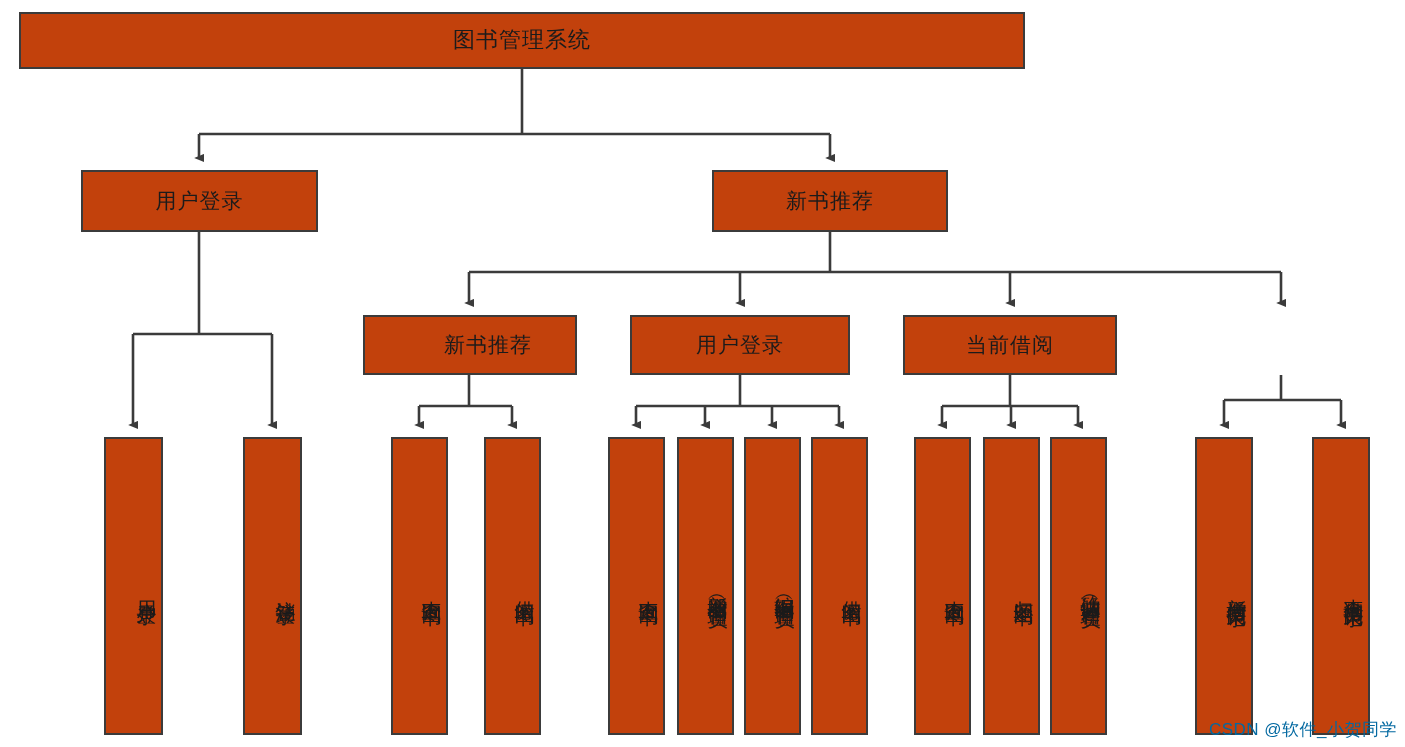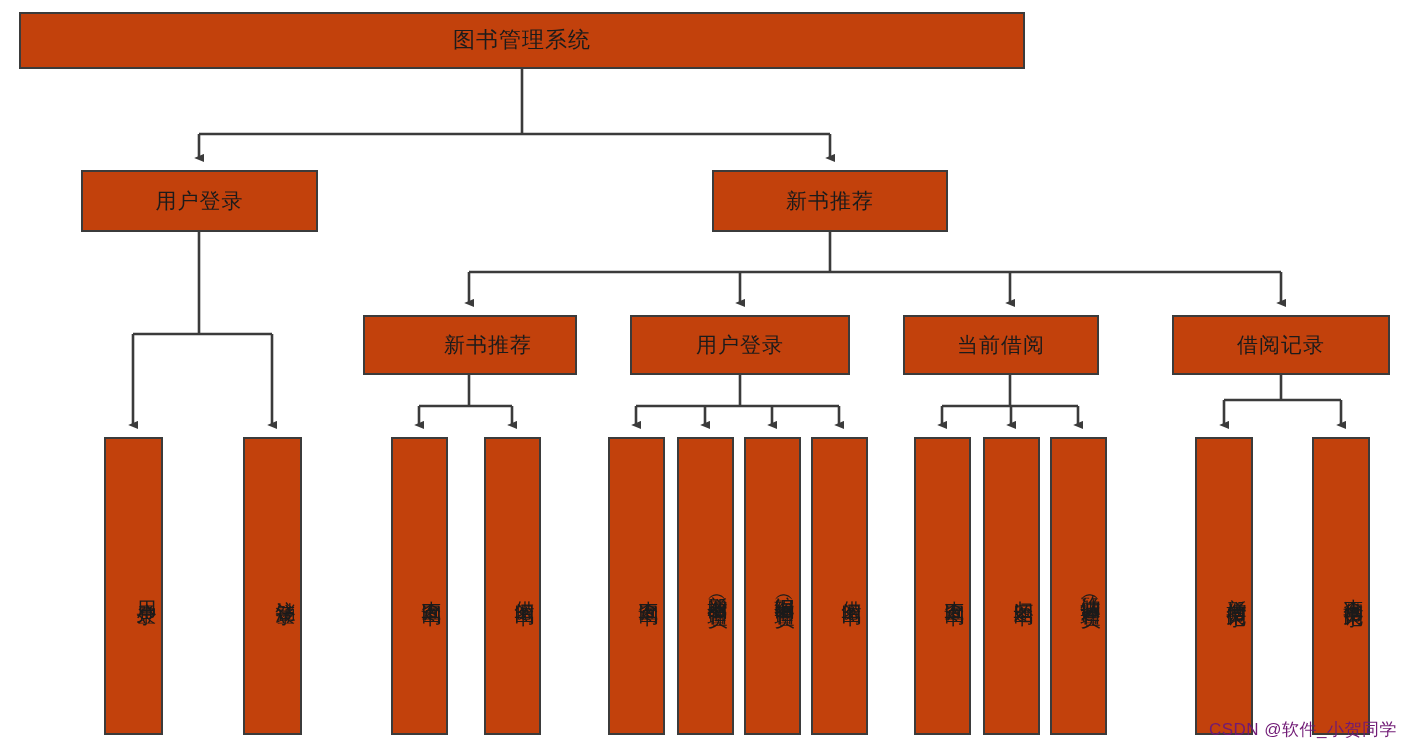--- a/index.html
+++ b/index.html
@@ -56,21 +56,21 @@
   .node.vertical .vlabel {
     writing-mode: vertical-rl;
     text-orientation: upright;
     white-space: nowrap;
   }
   .watermark {
     position: absolute;
     right: 8px;
     bottom: 6px;
     font-size: 17px;
-    color: #701a75;
+    color: #0369a1;
     letter-spacing: 0.5px;
     white-space: nowrap;
     z-index: 3;
   }
 </style>
 </head>
 <body>
 
 <div id="canvas">
 
@@ -125,22 +125,21 @@
     </g>
   </svg>
 
   <div class="node horizontal root" style="left:19px; top:12px; width:1006px; height:57px;">图书管理系统</div>
 
   <div class="node horizontal" style="left:81px; top:170px; width:237px; height:62px;">用户登录</div>
   <div class="node horizontal" style="left:712px; top:170px; width:236px; height:62px;">新书推荐</div>
 
   <div class="node horizontal" style="left:363px; top:315px; width:214px; height:60px;padding-left:36px;">新书推荐</div>
   <div class="node horizontal" style="left:630px; top:315px; width:220px; height:60px;">用户登录</div>
-  <div class="node horizontal" style="left:903px; top:315px; width:196px; height:60px;">当前借阅</div>
-  <div class="node horizontal" style="left:1172px; top:315px; width:218px; height:60px;">借阅记录</div>
+  <div class="node horizontal" style="left:903px; top:315px; width:214px; height:60px;">当前借阅</div>
 
   <div class="node vertical" style="left:104px; top:437px; width:59px; height:298px;">
     <span class="vlabel">用户登录</span>
   </div>
   <div class="node vertical" style="left:243px; top:437px; width:59px; height:298px;">
     <span class="vlabel">注销登录</span>
   </div>
 
   <div class="node vertical" style="left:391px; top:437px; width:57px; height:298px;">
     <span class="vlabel">查询图书</span>

